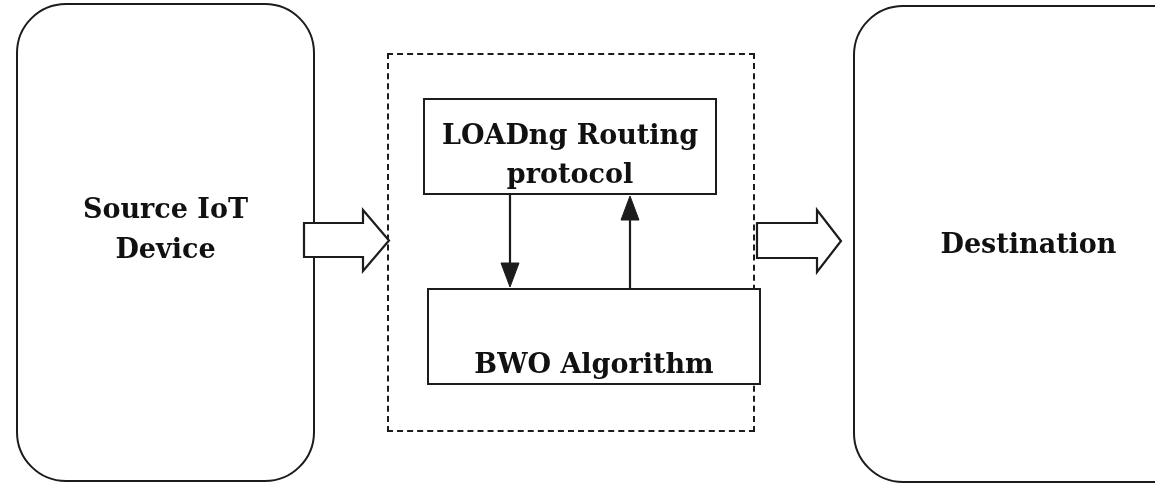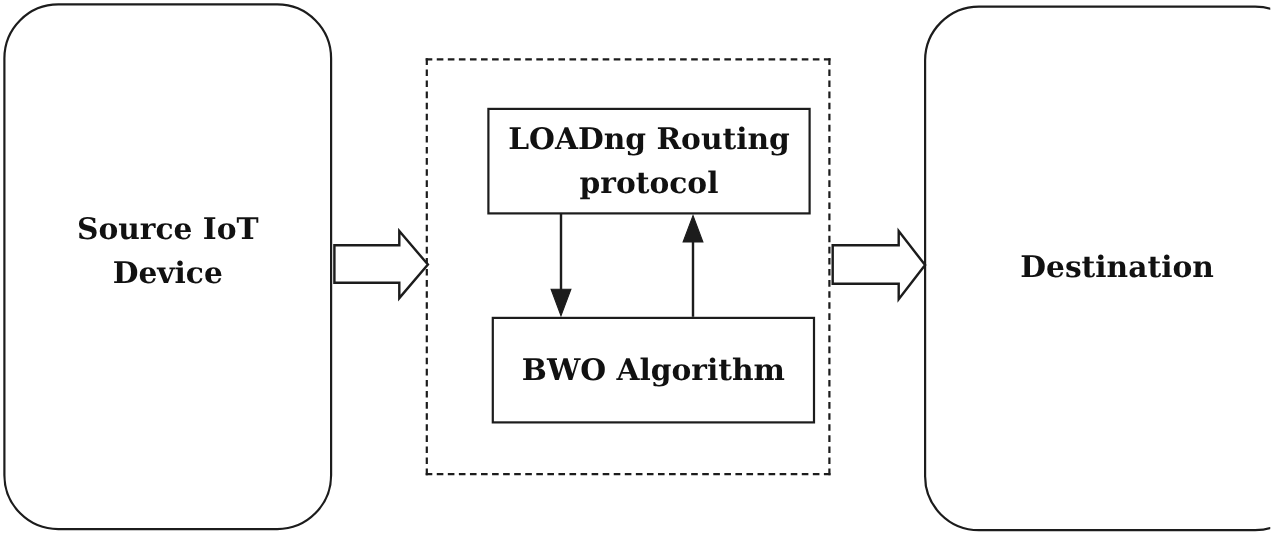--- a/index.html
+++ b/index.html
@@ -19,20 +19,21 @@
     color:var(--text);
   }
   .node{
     position:absolute;
     border:2.5px solid var(--line);
     background:var(--bg);
     display:flex;
     align-items:center;
     justify-content:center;
     text-align:center;
+    margin-left:13px;
   }
   .node.rounded{
     border-radius:50px;
   }
   .node-label{
     font-size:27px;
     font-weight:700;
     line-height:1.45;
     white-space:pre-line;
     text-align:center;
@@ -51,32 +52,31 @@
     left:387px; top:53px;
     width:368px; height:379px;
     border:2px dashed var(--line);
     background:transparent;
   }
   .inner-box{
     position:absolute;
     border:2.5px solid var(--line);
     background:var(--bg);
     display:flex;
-    align-items:center;
+    align-items:flex-end;
     justify-content:center;
     text-align:center;
-    margin-left:20px;
   }
   .box-loadng{
     left:34px; top:43px;
     width:294px; height:97px;
   }
   .box-bwo{
     left:38px; top:233px;
-    width:294px; height:97px;
+    width:334px; height:97px;
   }
   .overlay{
     position:absolute;
     inset:0;
     width:100%;
     height:100%;
     pointer-events:none;
   }
   .overlay polygon.block{
     fill:var(--bg);

